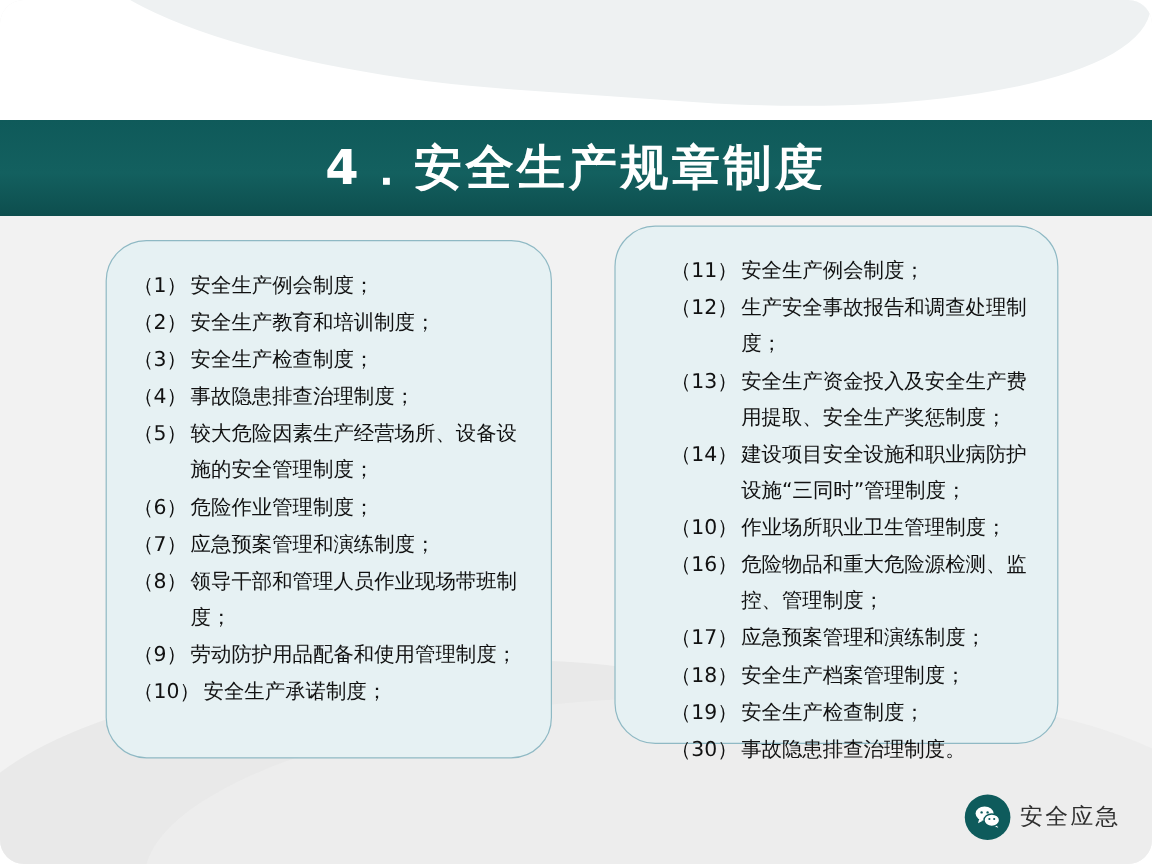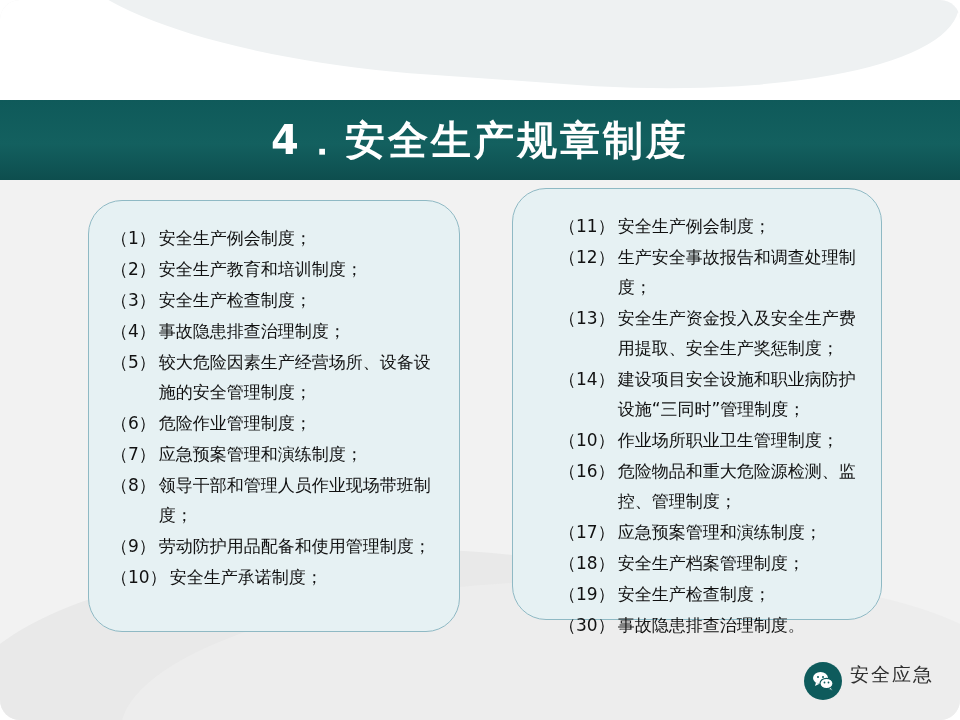--- a/index.html
+++ b/index.html
@@ -125,20 +125,21 @@
     height: 210px;
     background: #eef1f2;
     border-radius: 50% / 60%;
     transform: rotate(4deg);
   }
   .logo {
     position: absolute;
     right: 26px;
     bottom: 20px;
     display: flex;
+    align-items: center;
     gap: 8px;
   }
   .logo-badge {
     width: 38px;
     height: 38px;
     border-radius: 50%;
     background: #0e5b5c;
     display: flex;
     align-items: center;
     justify-content: center;

